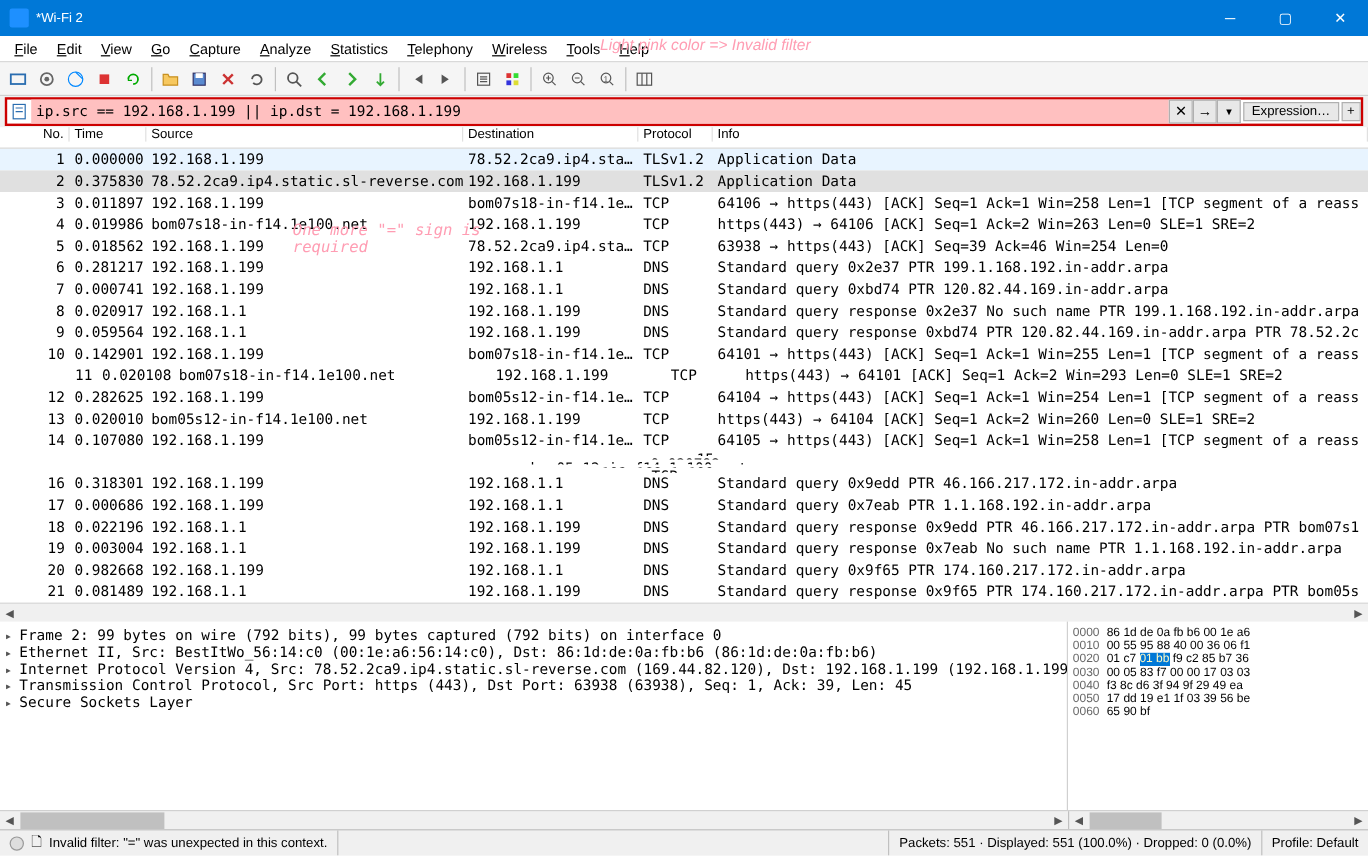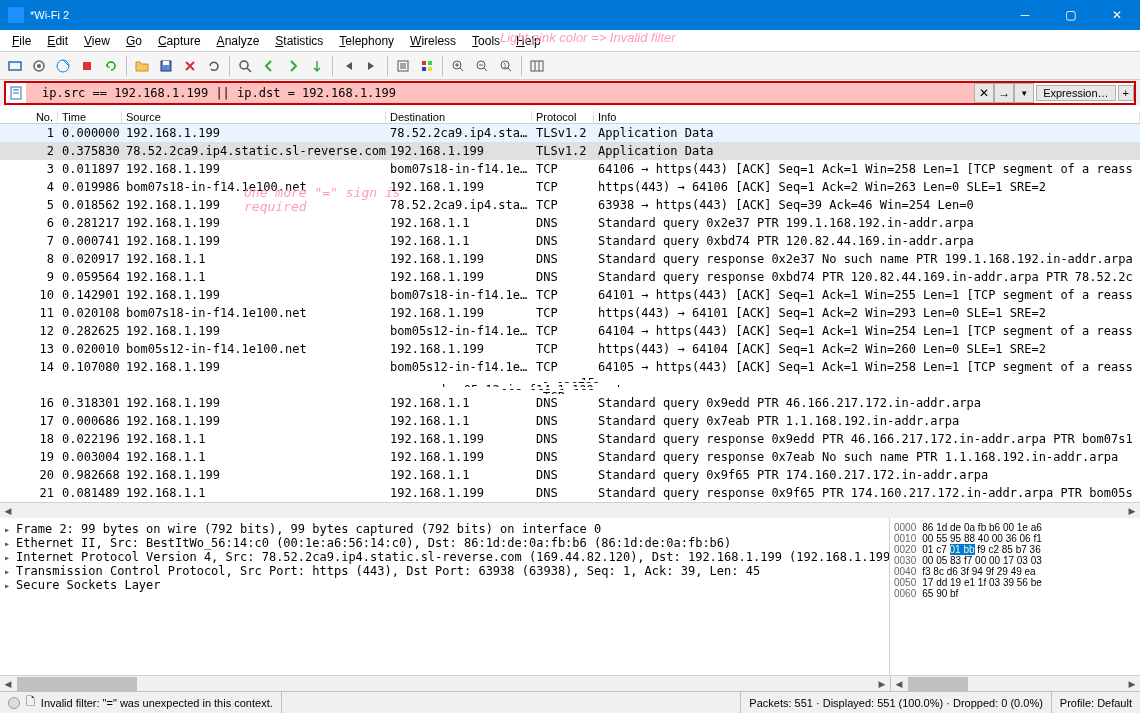--- a/index.html
+++ b/index.html
@@ -10,23 +10,23 @@
 .titlebar .winbtn { width: 46px; height: 30px; display: flex; align-items: center; justify-content: center; color: #fff; font-size: 12px; }
 .menubar { background: #fff; height: 22px; display: flex; align-items: center; border-bottom: 1px solid #d0d0d0; padding-left: 4px; }
 .menubar .menuitem { padding: 2px 8px; font-size: 12px; }
 .menubar .menuitem .ul { text-decoration: underline; }
 .annotation-top { color: #ff9db3; font-size: 13px; font-style: italic; position: absolute; top: 30px; left: 500px; pointer-events:none; }
 .toolbar { background: #f5f5f5; height: 28px; display: flex; align-items: center; padding-left: 4px; gap: 2px; border-bottom: 1px solid #d0d0d0; }
 .toolbar .tbtn { width: 22px; height: 22px; display: flex; align-items: center; justify-content: center; border: 1px solid transparent; }
 .toolbar .sep { width: 1px; height: 20px; background: #c0c0c0; margin: 0 2px; }
 .filterrow { height: 24px; display: flex; align-items: center; background: #fff; border: 2px solid #c00; margin: 1px 4px 1px 4px; position: relative; }
 .filterrow .fbtn { width: 20px; height: 20px; display: flex; align-items: center; justify-content: center; }
-.filterrow input { flex: 1; border: none; background: #ffc0c0; height: 20px; padding-left: 16px; font-family: "Consolas", monospace; font-size: 12px; outline: none; }
+.filterrow input { flex: 1; border: none; background: #ffc0c0; height: 20px; padding-left: 4px; font-family: "Consolas", monospace; font-size: 12px; outline: none; }
 .filterrow .rbtn { background: #e8e8e8; border: 1px solid #b0b0b0; padding: 1px 6px; font-size: 11px; margin-left: 2px; }
-.columns { height: 18px; background: #fff; border-bottom: 1px solid #d0d0d0; display: flex; font-size: 11px; align-items: flex-end; }
+.columns { height: 18px; background: #fff; border-bottom: 1px solid #d0d0d0; display: flex; font-size: 11px; align-items: flex-start; }
 .columns .col { border-right: 1px solid #e0e0e0; padding-left: 4px; overflow: hidden; white-space: nowrap; }
 .packetlist { flex: 0 0 378px; background: #fff; overflow: auto; font-family: "Consolas", monospace; font-size: 12px; position: relative; }
 .prow { display: flex; height: 18px; align-items: center; white-space: nowrap; }
 .prow .cell { padding-left: 4px; overflow: hidden; text-overflow: clip; }
 .cNo { width: 58px; text-align: right; padding-right: 4px; }
 .cTime { width: 64px; }
 .cSrc { width: 264px; }
 .cDst { width: 146px; }
 .cProto { width: 62px; }
 .cInfo { flex: 1; }
@@ -308,21 +308,21 @@
       <div class="cell cInfo">Standard query response 0xbd74 PTR 120.82.44.169.in-addr.arpa PTR 78.52.2c</div>
     </div>
     <div class="prow" style="background: rgb(255, 255, 255);">
       <div class="cell cNo">10</div>
       <div class="cell cTime">0.142901</div>
       <div class="cell cSrc">192.168.1.199</div>
       <div class="cell cDst">bom07s18-in-f14.1e…</div>
       <div class="cell cProto">TCP</div>
       <div class="cell cInfo">64101 → https(443) [ACK] Seq=1 Ack=1 Win=255 Len=1 [TCP segment of a reass</div>
     </div>
-    <div class="prow" style="background: rgb(255, 255, 255);">
+    <div class="prow" style="background: rgb(255, 255, 255); margin-left: 23px;">
       <div class="cell cNo">11</div>
       <div class="cell cTime">0.020108</div>
       <div class="cell cSrc">bom07s18-in-f14.1e100.net</div>
       <div class="cell cDst">192.168.1.199</div>
       <div class="cell cProto">TCP</div>
       <div class="cell cInfo">https(443) → 64101 [ACK] Seq=1 Ack=2 Win=293 Len=0 SLE=1 SRE=2</div>
     </div>
     <div class="prow" style="background: rgb(255, 255, 255);">
       <div class="cell cNo">12</div>
       <div class="cell cTime">0.282625</div>

